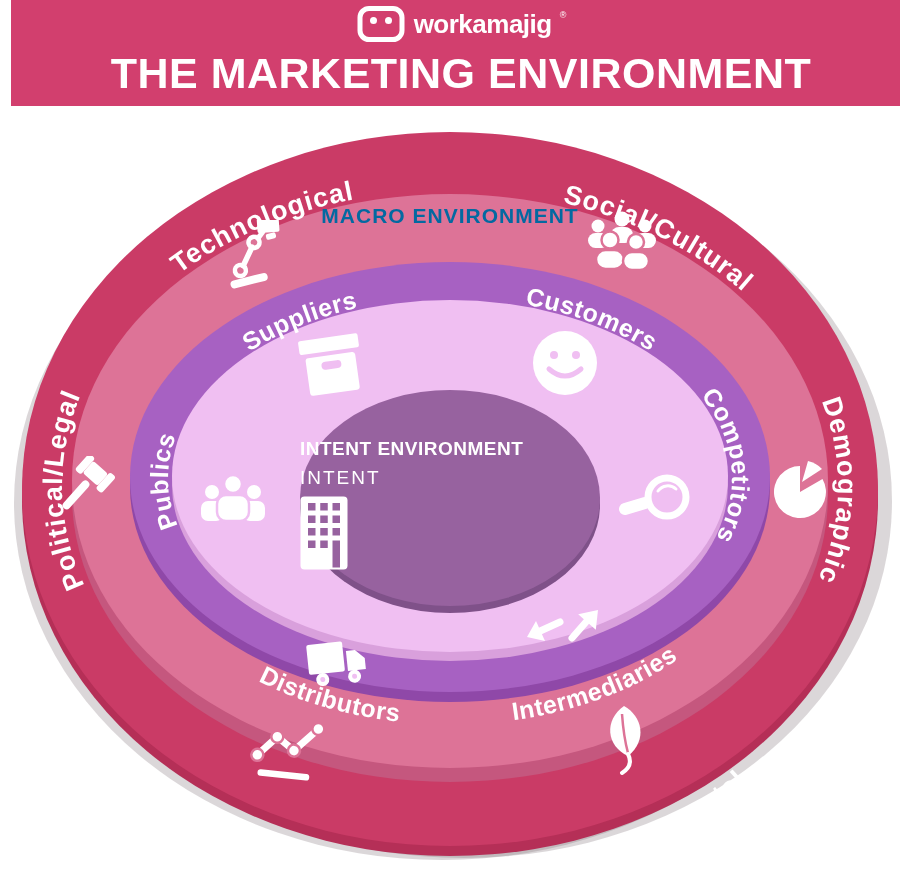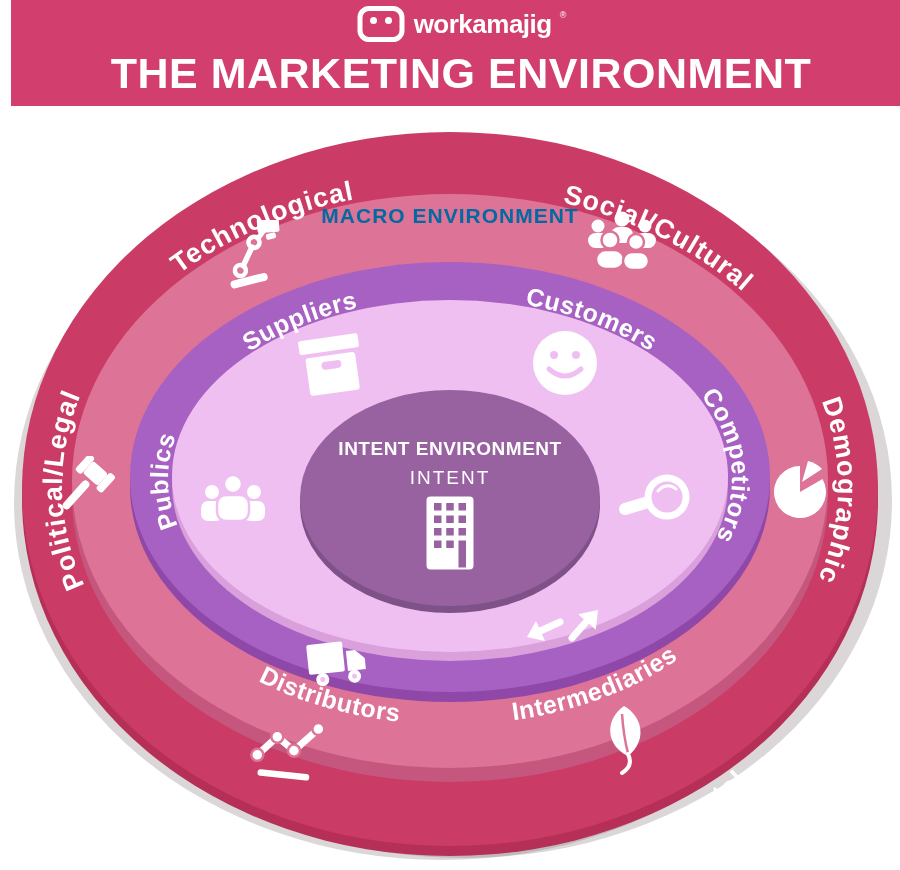--- a/index.html
+++ b/index.html
@@ -27,21 +27,21 @@
                 font-family:"Liberation Sans",sans-serif;}
   .curved-mid{font-size:25px;font-weight:700;fill:#ffffff;letter-spacing:0.5px;
               font-family:"Liberation Sans",sans-serif;}
   
   .band-label{position:absolute;left:0;width:100%;text-align:center;color:#0369a1;
               font-weight:800;font-size:21px;letter-spacing:1px;}
   .macro{top:204px;}
   .micro{top:607px;color:rgba(255,255,255,0.92);}
   
   .center-content{position:absolute;left:300px;top:438px;width:300px;display:flex;
-                  flex-direction:column;align-items:center;gap:7px;color:#fff;}
+                  flex-direction:column;gap:7px;color:#fff;}
   .center-title{font-size:19px;font-weight:800;letter-spacing:0.5px;}
   .center-sub{font-size:19px;font-weight:400;letter-spacing:2px;}
   .icon{position:absolute;}
 </style>
 </head>
 <body>
 
 <div class="stage">
 
   <div class="header">

